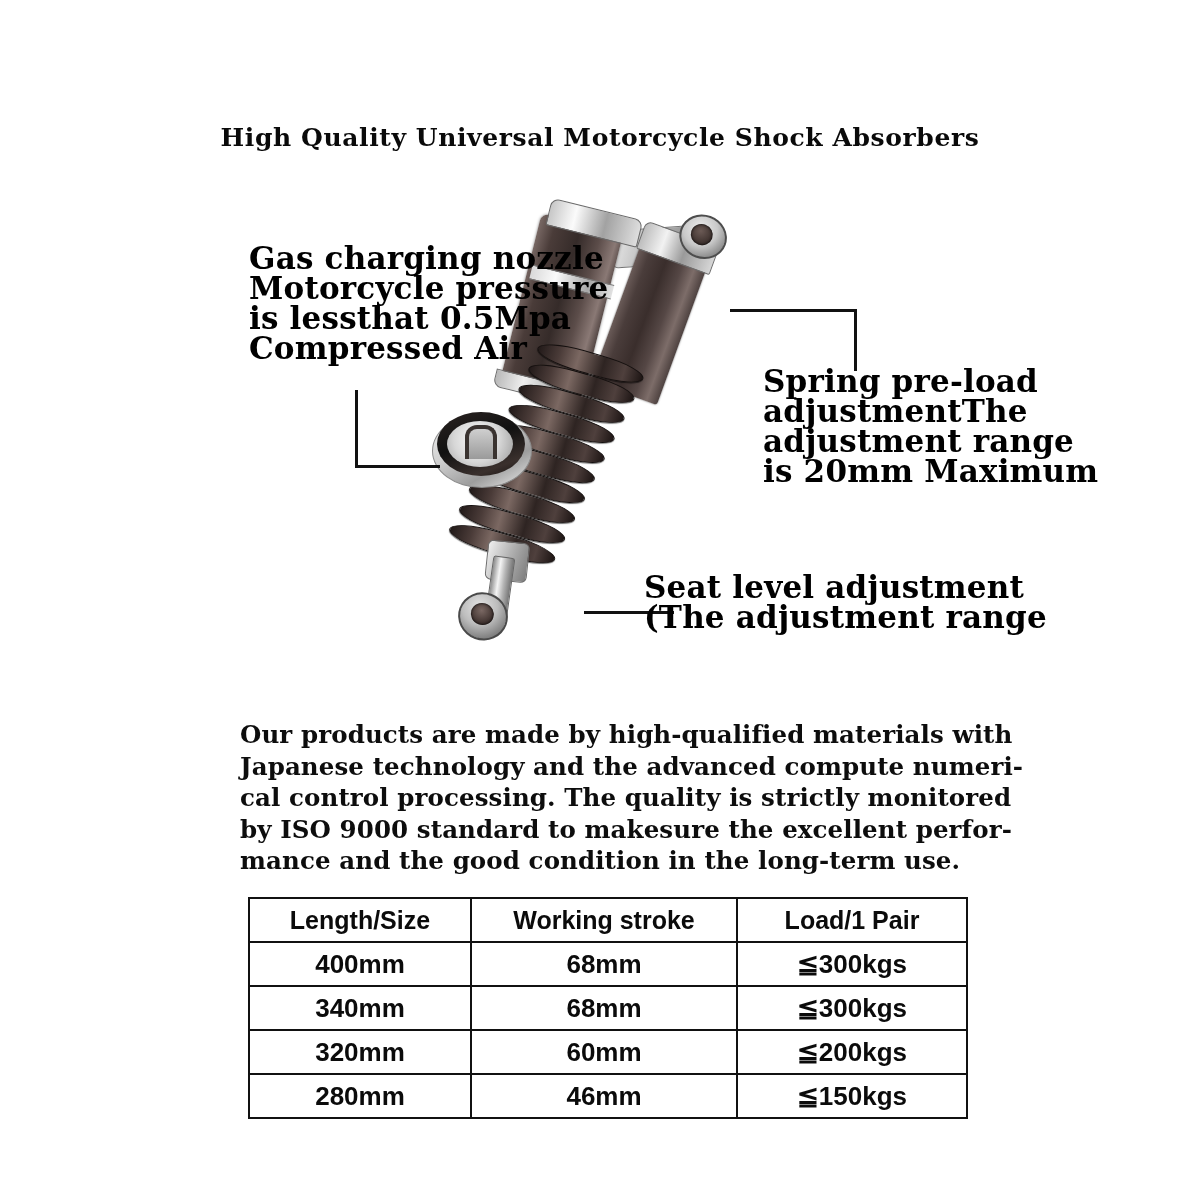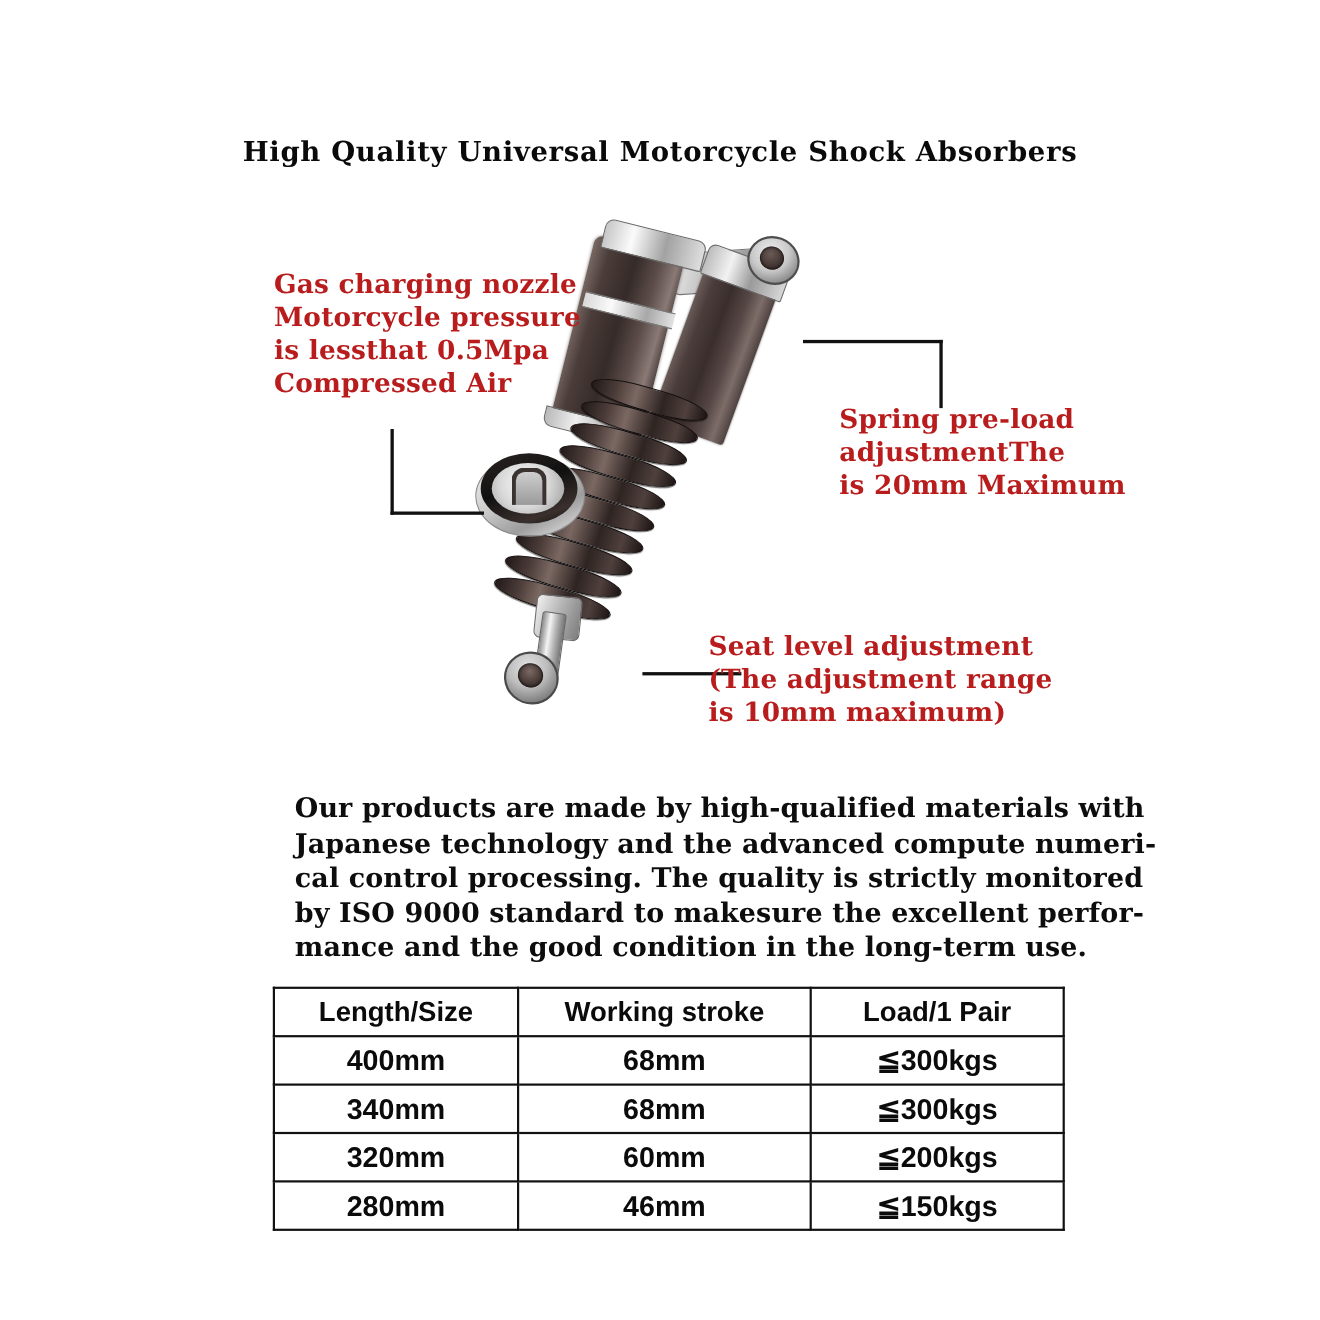--- a/index.html
+++ b/index.html
@@ -16,22 +16,22 @@
     text-align:center;
     font-family:"DejaVu Serif", serif;
     font-size:25px;font-weight:700;letter-spacing:.6px;color:#0a0a0a;
     white-space:nowrap;
   }
 
   
   .anno{
     position:absolute;
     font-family:"DejaVu Serif", serif;
-    font-weight:700;color:#b91c1c;
-    font-size:24px;line-height:30px;letter-spacing:.2px;
+    font-weight:700;color:#000000;
+    font-size:31px;line-height:30px;letter-spacing:.2px;
     white-space:nowrap;
   }
   .anno-gas{left:249px;top:243px;}
   .anno-spring{left:763px;top:366px;}
   .anno-seat{left:644px;top:572px;}
 
   
   .ln{position:absolute;background:#111;}
   
   .ln-gas-v{left:355px;top:390px;width:3px;height:78px;}
@@ -160,21 +160,21 @@
     position:absolute;left:33px;top:15px;width:24px;height:30px;
     border:4px solid #3a3330;border-bottom:none;border-radius:12px 12px 0 0;
     background:linear-gradient(180deg,#cfcfcf,#9a9a9a);
   }
 
   
   .para{
     position:absolute;left:240px;top:719px;width:740px;
     font-family:"DejaVu Serif", serif;
     font-weight:700;color:#0d0d0d;
-    font-size:24.5px;line-height:31.5px;letter-spacing:.1px;margin-left:28px;
+    font-size:24.5px;line-height:31.5px;letter-spacing:.1px;
   }
   .para div{white-space:nowrap;}
 
   
   .spec-table{
     position:absolute;left:248px;top:897px;
     border-collapse:collapse;
     font-family:"Liberation Sans", sans-serif;
     font-weight:700;color:#0b0b0b;padding-left:12px;
   }
@@ -249,27 +249,27 @@
   <div class="anno anno-gas">
     <div>Gas charging nozzle</div>
     <div>Motorcycle pressure</div>
     <div>is lessthat 0.5Mpa</div>
     <div>Compressed Air</div>
   </div>
 
   <div class="anno anno-spring">
     <div>Spring pre-load</div>
     <div>adjustmentThe</div>
+    <div>adjustment range</div>
     <div>is 20mm Maximum</div>
   </div>
 
   <div class="anno anno-seat">
     <div>Seat level adjustment</div>
     <div>(The adjustment range</div>
-    <div>is 10mm maximum)</div>
   </div>
 
   <div class="para">
     <div>Our products are made by high-qualified materials with</div>
     <div>Japanese technology and the advanced compute numeri-</div>
     <div>cal control processing. The quality is strictly monitored</div>
     <div>by ISO 9000 standard to makesure the excellent perfor-</div>
     <div>mance and the good condition in the long-term use.</div>
   </div>
 

